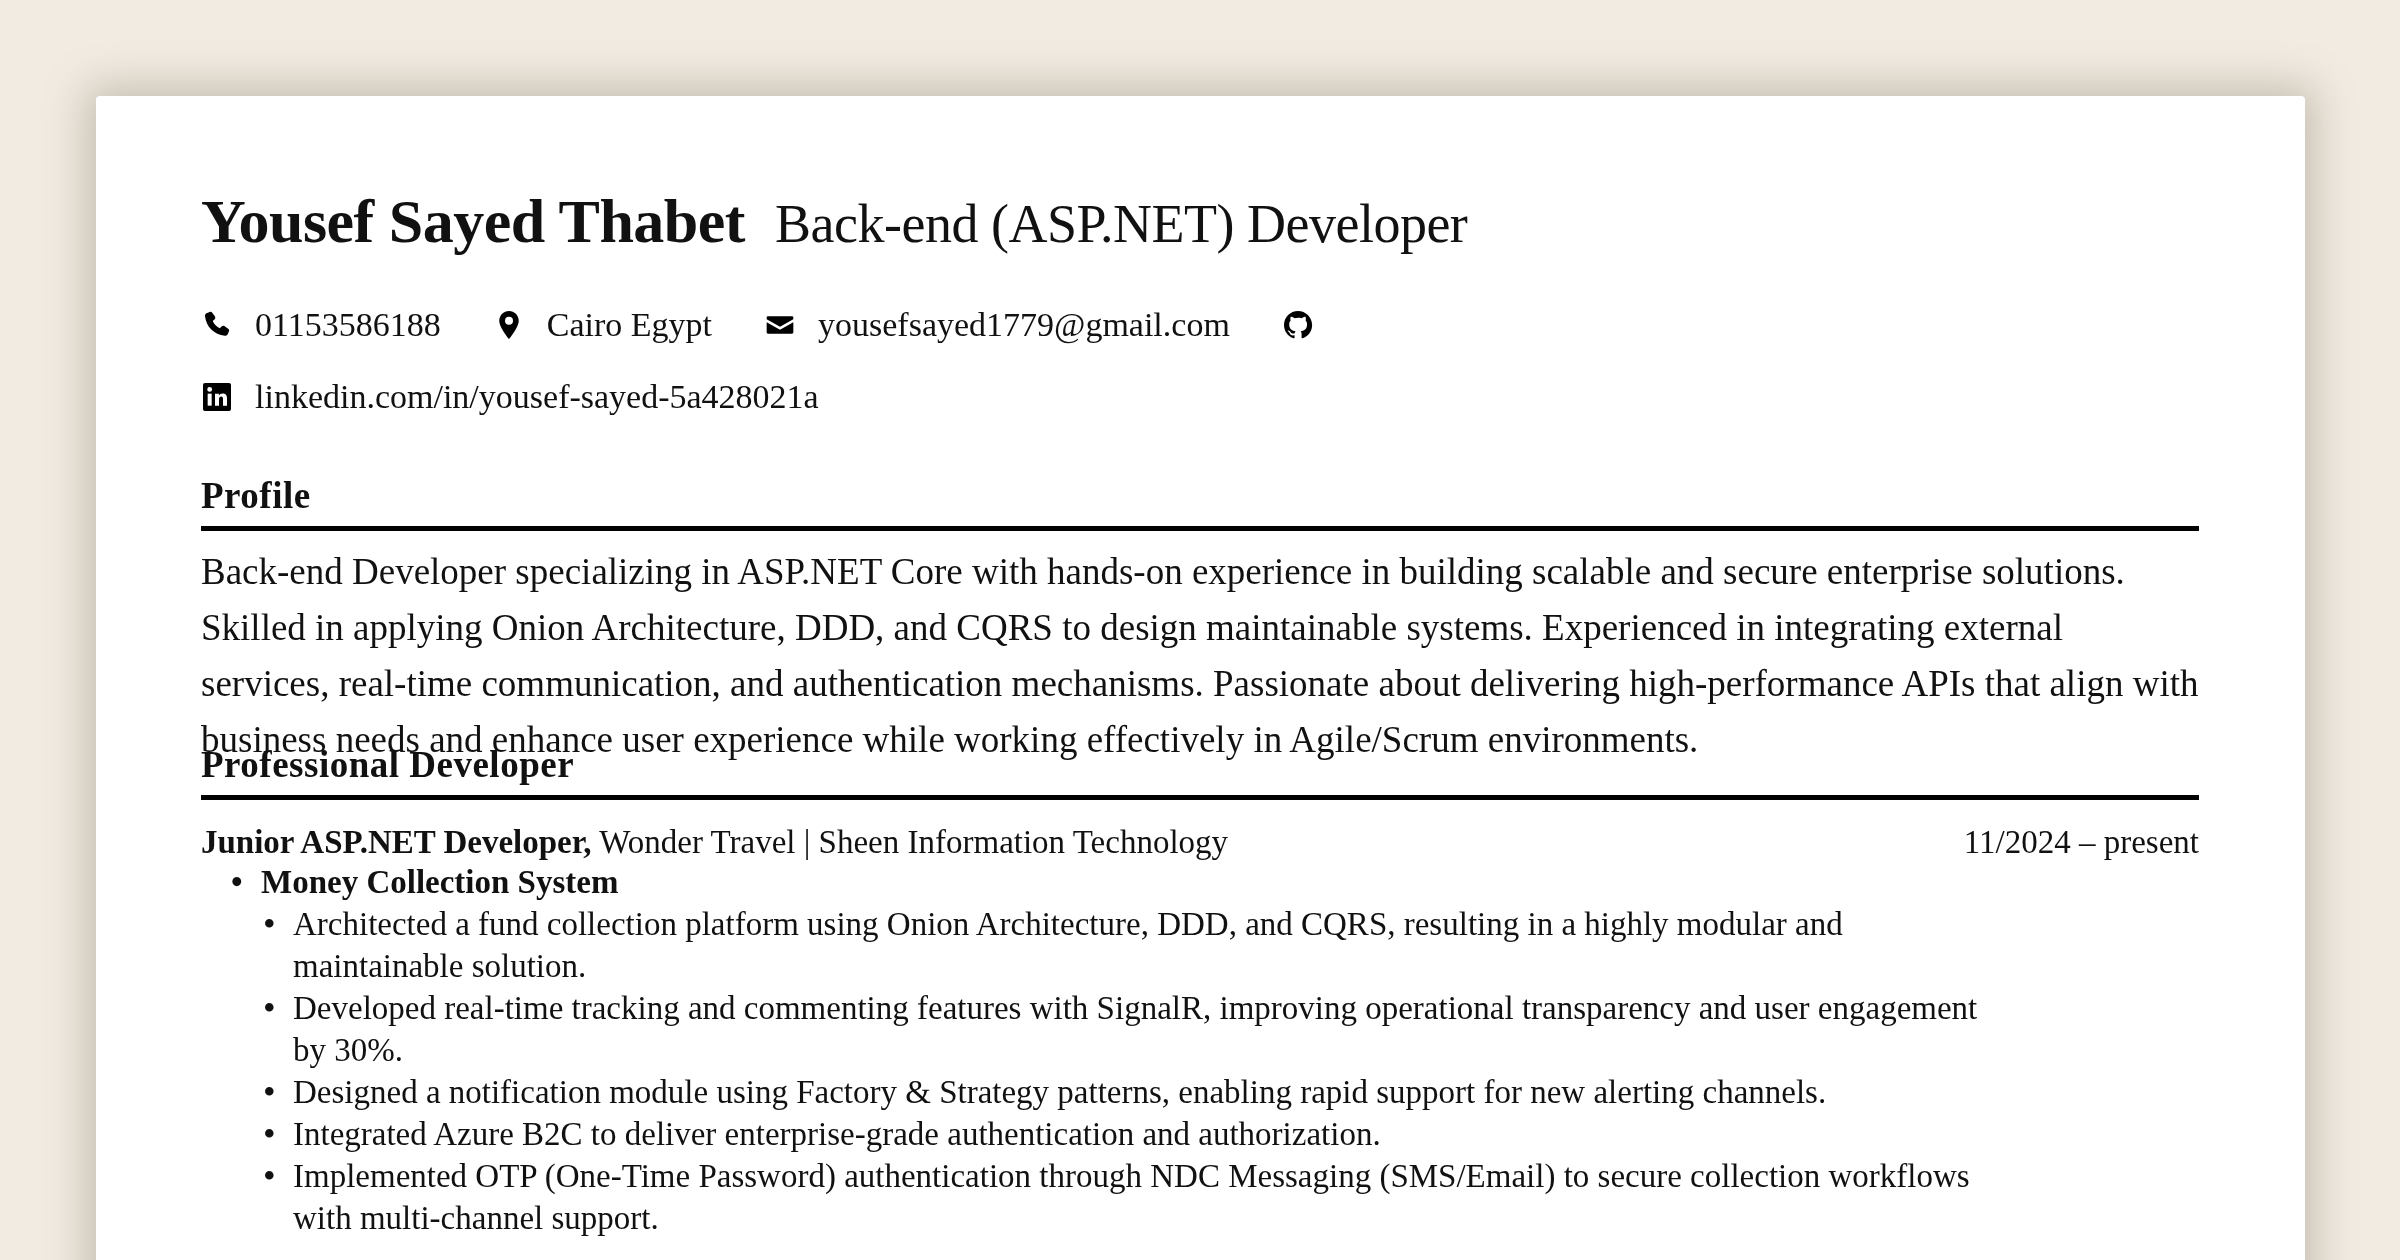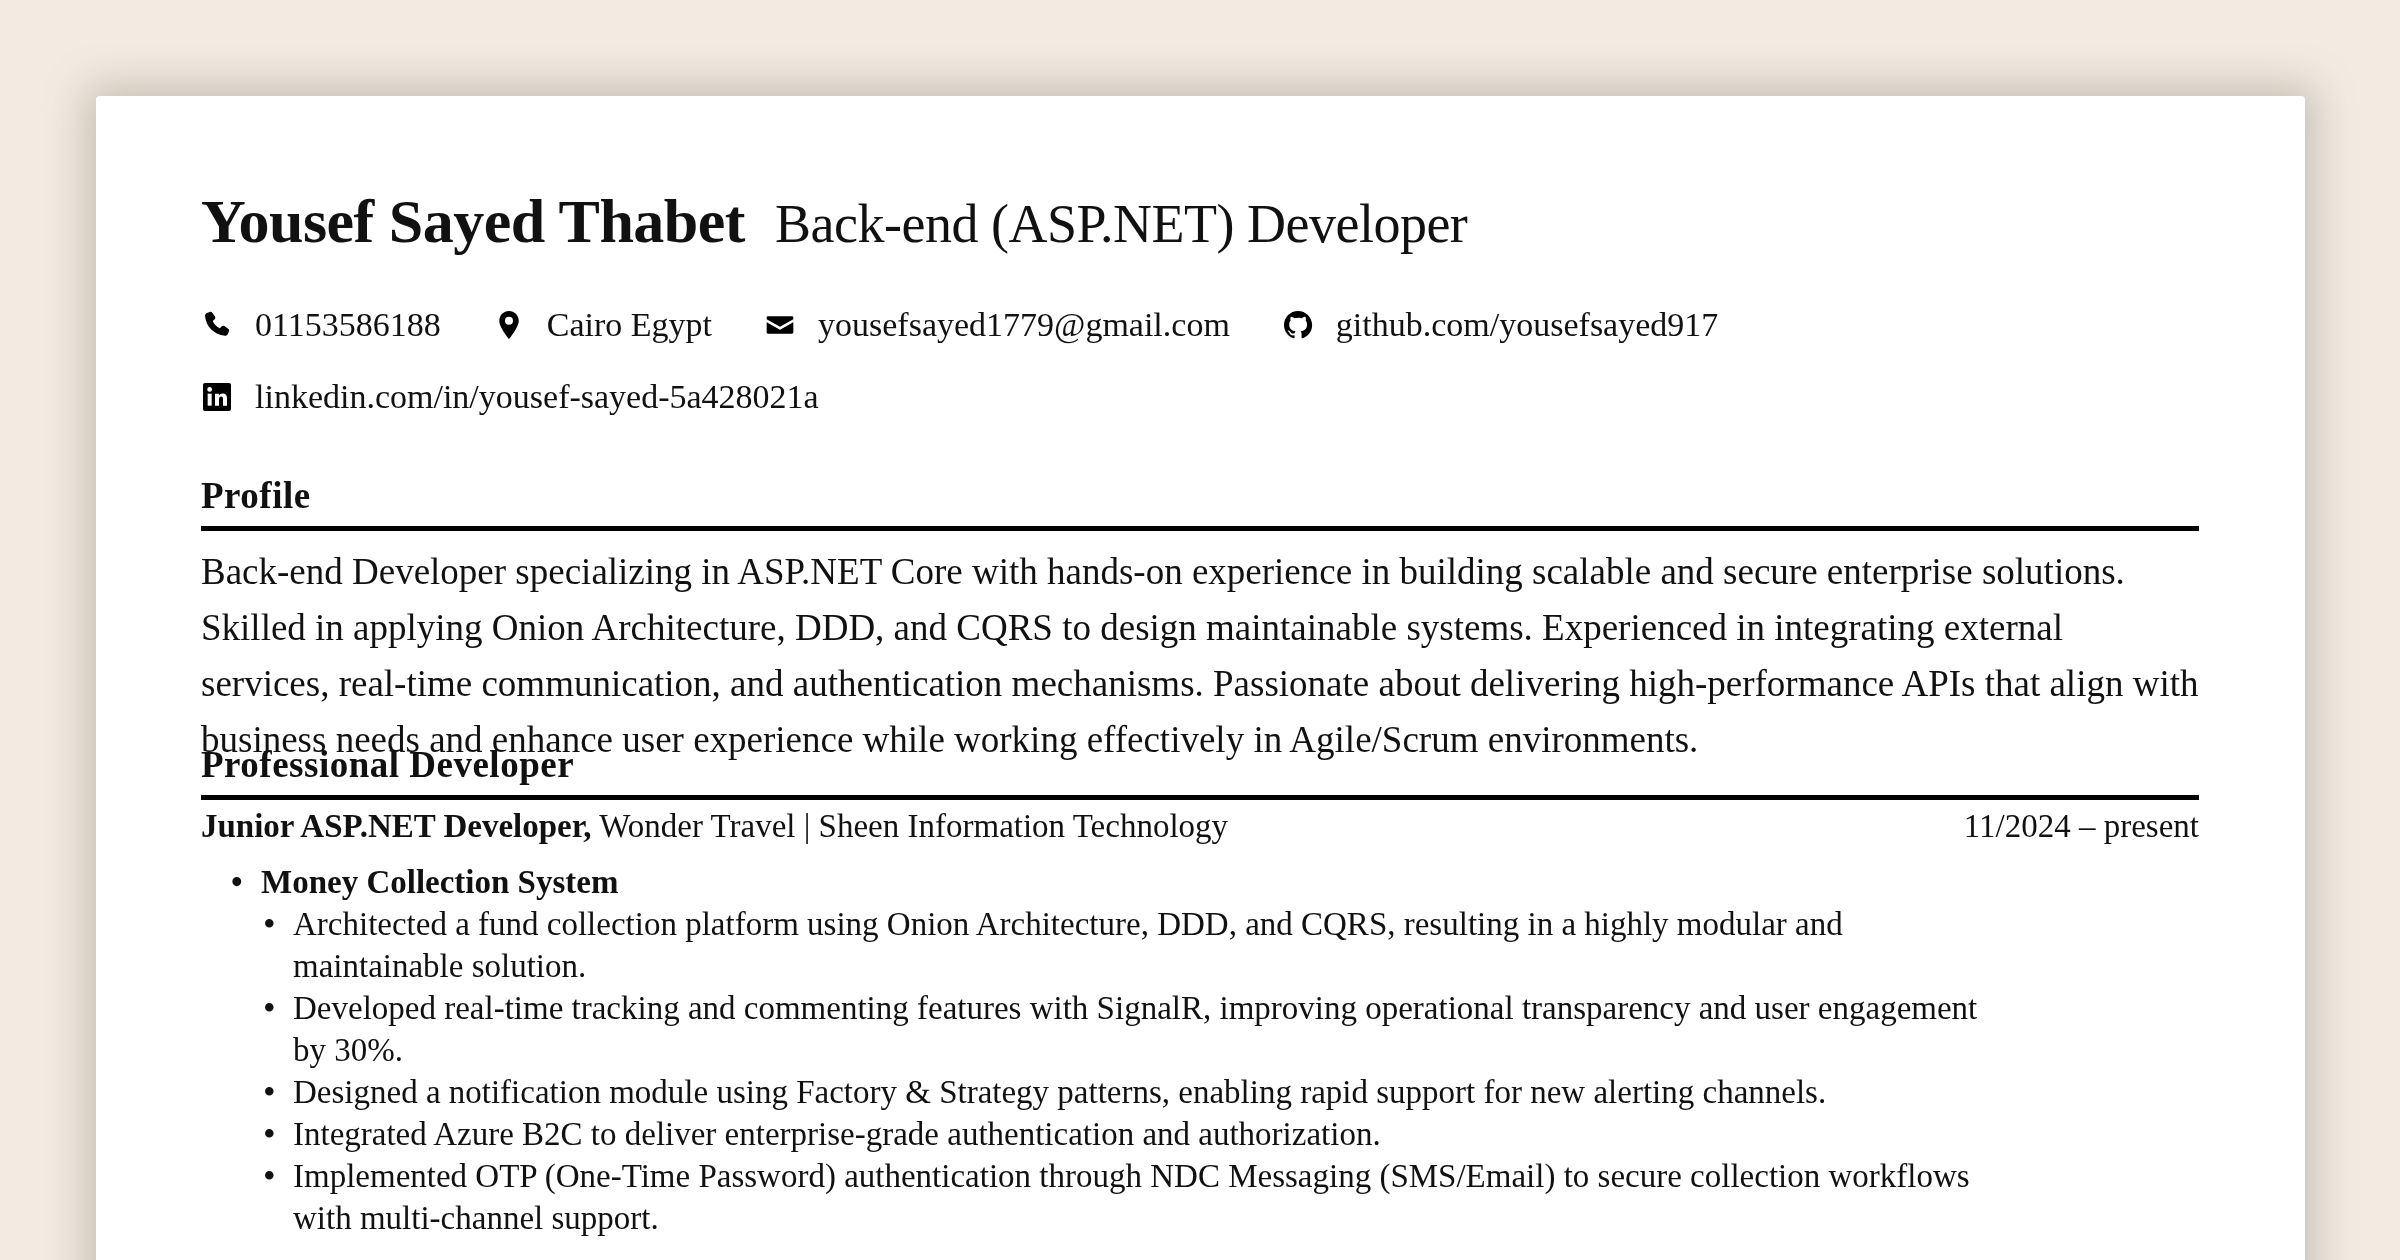--- a/index.html
+++ b/index.html
@@ -70,21 +70,20 @@
       <div class="contact">
         <svg viewBox="0 0 24 24">
             <path fill="#000" d="M3 5.5h18a1 1 0 0 1 1 1v1.2l-10 5.6L2 7.7V6.5a1 1 0 0 1 1-1zM2 10l10 5.6L22 10v7.5a1 1 0 0 1-1 1H3a1 1 0 0 1-1-1z"></path>
           </svg>
         <span>yousefsayed1779@gmail.com</span>
       </div>
       <div class="contact">
         <svg viewBox="0 0 24 24">
             <path fill="#000" d="M12 1.5C6.2 1.5 1.5 6.2 1.5 12c0 4.6 3 8.6 7.2 10 .5.1.7-.2.7-.5v-1.8c-2.9.6-3.5-1.4-3.5-1.4-.5-1.2-1.2-1.5-1.2-1.5-1-.7.1-.7.1-.7 1 .1 1.6 1.1 1.6 1.1.9 1.6 2.5 1.2 3.1.9.1-.7.4-1.2.7-1.4-2.3-.3-4.8-1.2-4.8-5.2 0-1.1.4-2.1 1.1-2.8-.1-.3-.5-1.3.1-2.8 0 0 .9-.3 2.9 1.1.8-.2 1.7-.4 2.6-.4s1.8.1 2.6.4c2-1.4 2.9-1.1 2.9-1.1.6 1.5.2 2.5.1 2.8.7.7 1.1 1.7 1.1 2.8 0 4-2.5 4.9-4.8 5.2.4.3.7 1 .7 1.9v2.9c0 .3.2.6.7.5 4.2-1.4 7.2-5.4 7.2-10C22.5 6.2 17.8 1.5 12 1.5z"></path>
           </svg>
-        <span>github.com/yousefsayed917</span>
       </div>
     </div>
 
     <div class="contacts row2">
       <div class="contact">
         <svg viewBox="0 0 24 24">
             <rect x="1.5" y="1.5" width="21" height="21" rx="1.5" fill="#000"></rect>
             <rect x="5" y="9.5" width="3" height="9" fill="#fff"></rect>
             <circle cx="6.5" cy="6.3" r="1.8" fill="#fff"></circle>
             <path fill="#fff" d="M10.5 9.5h2.9v1.3c.5-.9 1.6-1.5 3-1.5 2.4 0 3.1 1.6 3.1 3.8v5.4h-3v-4.9c0-1.1-.3-1.9-1.3-1.9-1.1 0-1.7.8-1.7 2v4.8h-3z"></path>
@@ -93,21 +92,21 @@
       </div>
     </div>
 
     <div class="section-title" style="top:378px;">Profile</div>
     <div class="rule" style="top:430px;"></div>
     <div class="para" style="top:448px;">Back-end Developer specializing in ASP.NET Core with hands-on experience in building scalable and secure enterprise solutions. Skilled in applying Onion Architecture, DDD, and CQRS to design maintainable systems. Experienced in integrating external services, real-time communication, and authentication mechanisms. Passionate about delivering high-performance APIs that align with business needs and enhance user experience while working effectively in Agile/Scrum environments.</div>
 
     <div class="section-title" style="top:647px;">Professional Developer</div>
     <div class="rule" style="top:699px;"></div>
 
-    <div class="job-head" style="top:709px;gap:19px;">
+    <div class="job-head" style="top:725px;gap:19px;">
       <div>
         <span class="job-title">Junior ASP.NET Developer,</span>
         <span>Wonder Travel | Sheen Information Technology</span>
       </div>
       <div class="date">11/2024 – present</div>
     </div>
 
     <div class="proj" style="top:765px;">
       <span class="bullet">•</span>
       <span>Money Collection System</span>

